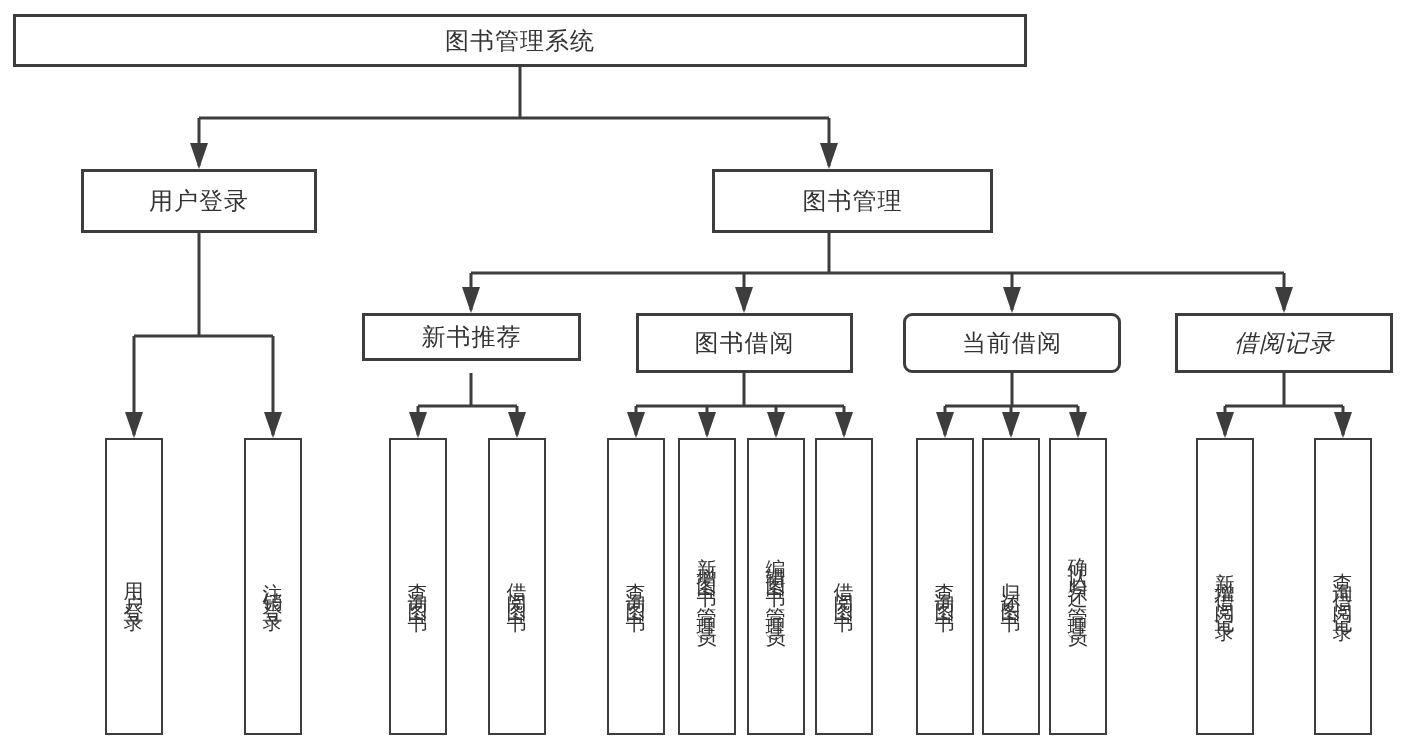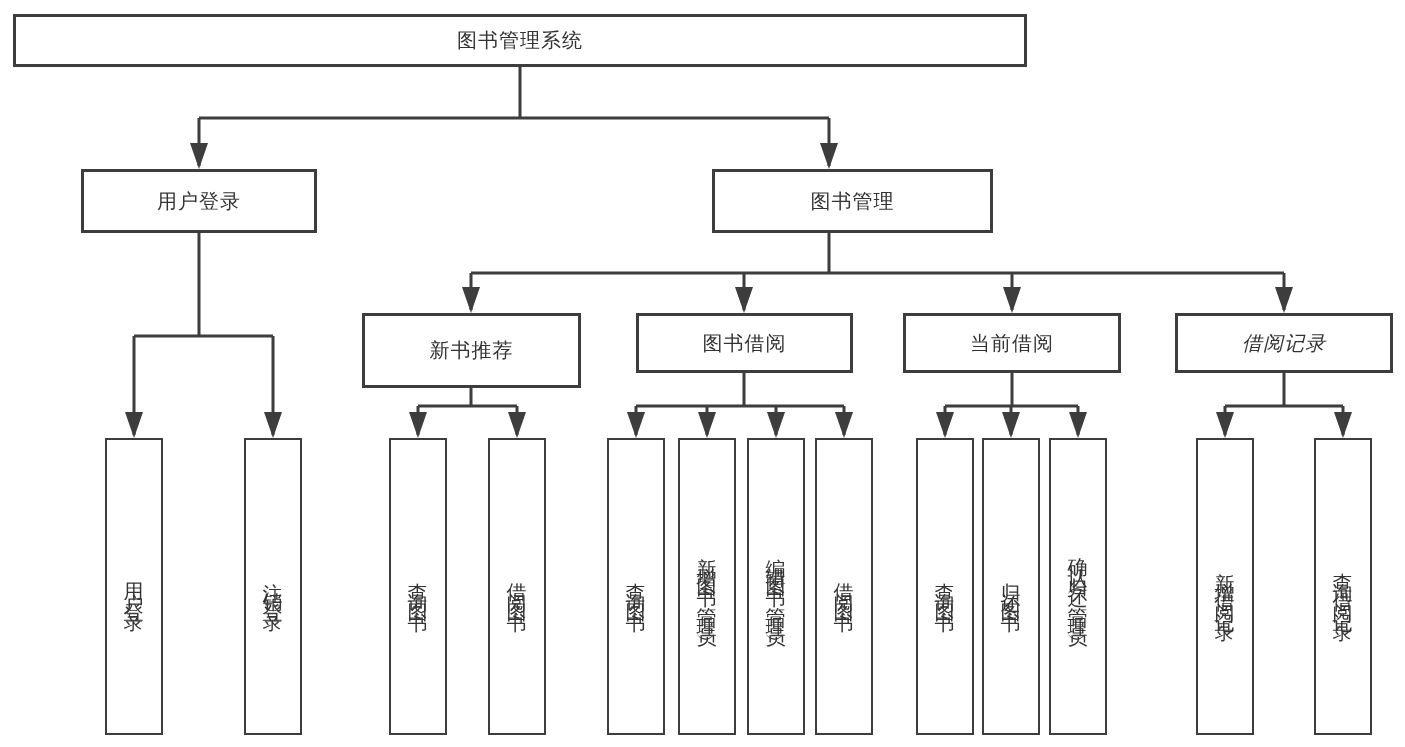--- a/index.html
+++ b/index.html
@@ -20,21 +20,21 @@
   }
   .wires{position:absolute;left:0;top:0;width:1405px;height:747px;z-index:0;}
   .wire{stroke:var(--line);stroke-width:3;fill:none;}
   .arrow{fill:var(--line);stroke:none;}
   .hbox{
     position:absolute;z-index:1;
     background:var(--box-bg);
     border:3px solid var(--line);
     display:flex;align-items:center;justify-content:center;
     color:var(--text);
-    font-size:20px;
+    font-size:24px;
     letter-spacing:1px;
     white-space:nowrap;
   }
   .vbox{
     position:absolute;z-index:1;
     top:438px;width:58px;height:297px;
     background:var(--box-bg);
     border:2.5px solid var(--line);
     display:flex;align-items:center;justify-content:center;
   }
@@ -104,27 +104,27 @@
     <span>图书管理系统</span>
   </div>
 
   <div class="hbox" style="left:81px;top:169px;width:236px;height:64px;">
     <span>用户登录</span>
   </div>
   <div class="hbox" style="left:712px;top:169px;width:281px;height:64px;">
     <span>图书管理</span>
   </div>
 
-  <div class="hbox" style="left:362px;top:313px;width:219px;height:75px;">
+  <div class="hbox" style="left:362px;top:313px;width:219px;height:48px;">
     <span>新书推荐</span>
   </div>
   <div class="hbox" style="left:636px;top:313px;width:217px;height:60px;align-items:center;">
     <span>图书借阅</span>
   </div>
-  <div class="hbox" style="left:903px;top:313px;width:218px;height:60px;">
+  <div class="hbox" style="left:903px;top:313px;width:218px;height:60px;border-radius:9px;">
     <span>当前借阅</span>
   </div>
   <div class="hbox" style="left:1175px;top:313px;width:218px;height:60px;font-style:italic;">
     <span>借阅记录</span>
   </div>
 
   <div class="vbox" style="left:105px;">
     <span class="vtext">用户登录</span>
   </div>
   <div class="vbox" style="left:244px;">

